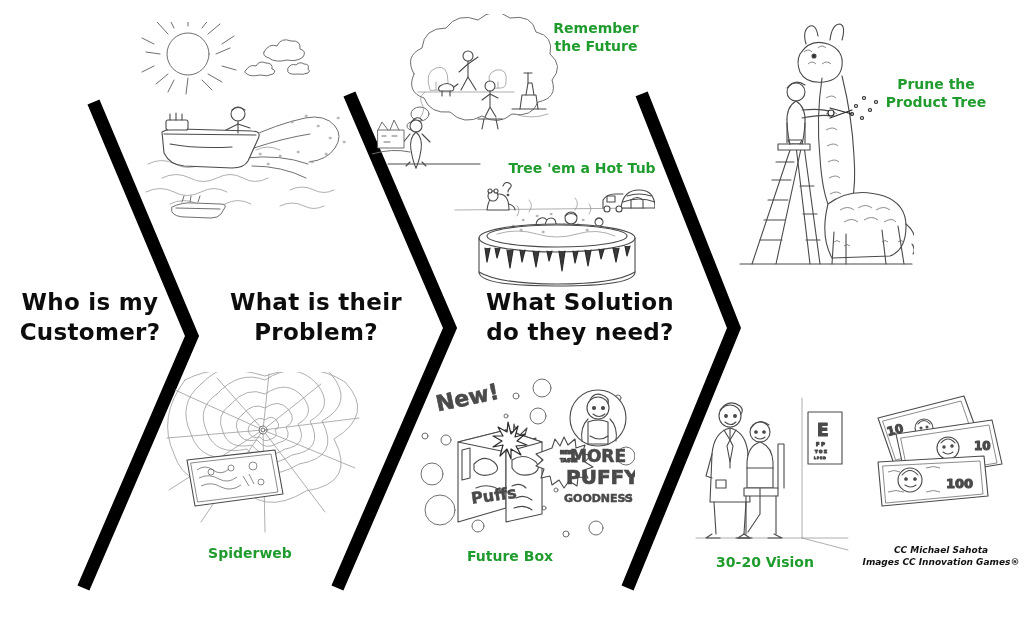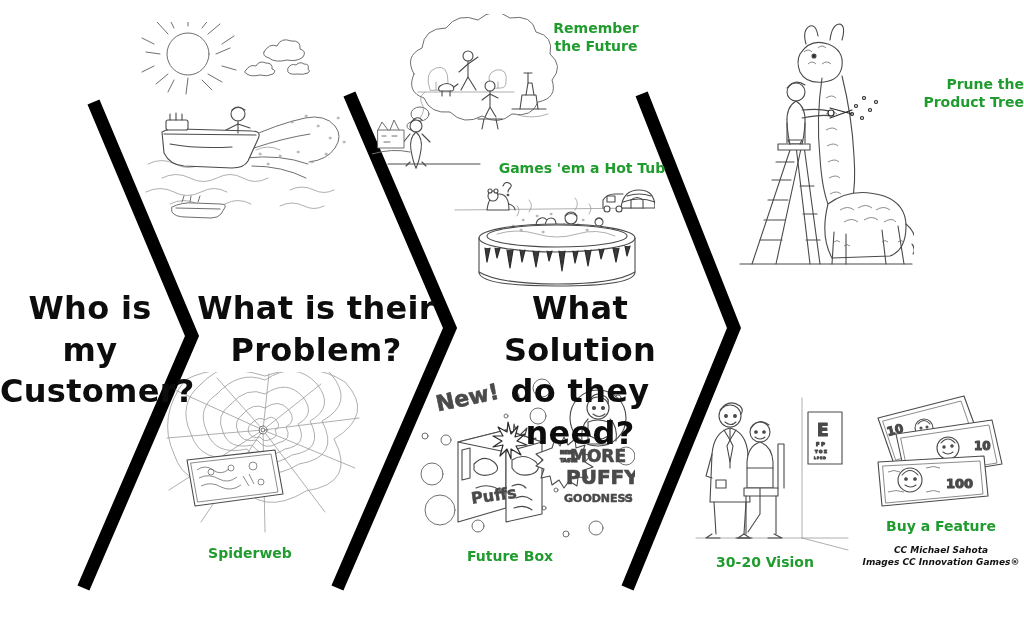--- a/index.html
+++ b/index.html
@@ -6,21 +6,21 @@
   body{width:1024px;height:640px;overflow:hidden;font-family:"DejaVu Sans",sans-serif;}
   #stage{position:relative;width:1024px;height:640px;background:#fff;}
 
   .chev{position:absolute;top:0;left:0;width:1024px;height:640px;pointer-events:none;}
 
   .qtext{
     position:absolute;
     font-family:"DejaVu Sans",sans-serif;
     font-weight:bold;
     color:#0d0d0d;
-    font-size:32px;
+    font-size:23px;
     line-height:1.30;
     text-align:center;
     letter-spacing:0.3px;
     white-space:pre-line;
   }
 
   .glabel{
     position:absolute;
     font-family:"DejaVu Sans",sans-serif;
     font-weight:bold;
@@ -341,21 +341,21 @@
         <path d="M122 69 l2 10 l3 -10" fill="#3a3a3a"></path>
         <path d="M134 69 l3 20 l3 -20" fill="#3a3a3a"></path>
         <path d="M148 69 l2 12 l3 -12" fill="#3a3a3a"></path>
         <path d="M160 68 l3 16 l3 -16" fill="#3a3a3a"></path>
         <path d="M174 67 l2 10 l3 -10" fill="#3a3a3a"></path>
         <path d="M188 66 l3 14 l3 -14" fill="#3a3a3a"></path>
         <path d="M200 64 l2 10 l3 -10" fill="#3a3a3a"></path>
       </g>
     </svg>
   </div>
-  <div class="glabel" style="left:472px;top:160px;width:220px;">Games 'em a Hot Tub</div>
+  <div class="glabel" style="left:472px;top:160px;width:220px;">Tree 'em a Hot Tub</div>
 
   <div class="art" style="left:420px;top:378px;">
     <svg width="215" height="165" viewBox="0 0 215 165">
 
       <g class="ink">
         <circle cx="12" cy="96" r="11"></circle>
           <circle cx="26" cy="62" r="5"></circle>
         <circle cx="20" cy="132" r="15"></circle>
           <circle cx="58" cy="148" r="6"></circle>
         <circle cx="96" cy="18" r="3"></circle>
@@ -495,21 +495,21 @@
         <path d="M68 92 q20 -2 30 2"></path>
         <path d="M68 100 q20 -4 30 -2"></path>
       </g>
 
       <g class="inkd">
         <path d="M96 90 l22 6 M96 100 l22 -8"></path>
         <circle cx="97" cy="95" r="3" fill="#fff"></circle>
       </g>
     </svg>
   </div>
-  <div class="glabel" style="left:848px;top:76px;width:176px;text-align:right;">Prune the
+  <div class="glabel" style="left:848px;top:76px;width:176px;">Prune the
 Product Tree</div>
 
   <div class="art" style="left:690px;top:388px;">
     <svg width="165" height="165" viewBox="0 0 165 165">
 
       <g class="inkl">
         <line x1="6" y1="150" x2="158" y2="150"></line>
         <line x1="112" y1="10" x2="112" y2="150"></line>
         <line x1="112" y1="150" x2="158" y2="162"></line>
       </g>
@@ -594,21 +594,20 @@
         <path d="M40 87 q8 -9 16 0"></path>
         <circle cx="44" cy="91" r="1.3" fill="#4a4a4a"></circle>
           <circle cx="53" cy="91" r="1.3" fill="#4a4a4a"></circle>
         <path d="M43 97 q6 4 11 0"></path>
       </g>
       <g class="hatch">
         <path d="M26 84 q6 -3 12 0 M26 104 q8 -3 16 0 M64 80 q8 -3 14 0 M64 104 q8 -3 14 0"></path>
       </g>
     </svg>
   </div>
-  <div class="glabel" style="left:858px;top:518px;width:166px;">Buy a Feature</div>
   <div class="credit" style="left:852px;top:544px;width:178px;">CC Michael Sahota
 Images CC Innovation Games®</div>
 
   <div class="qtext" style="left:0px;top:288px;width:180px;">Who is my
 Customer?</div>
   <div class="qtext" style="left:460px;top:288px;width:240px;">What Solution
 do they need?</div>
   <div class="qtext" style="left:196px;top:288px;width:240px;">What is their
 Problem?</div>
 

